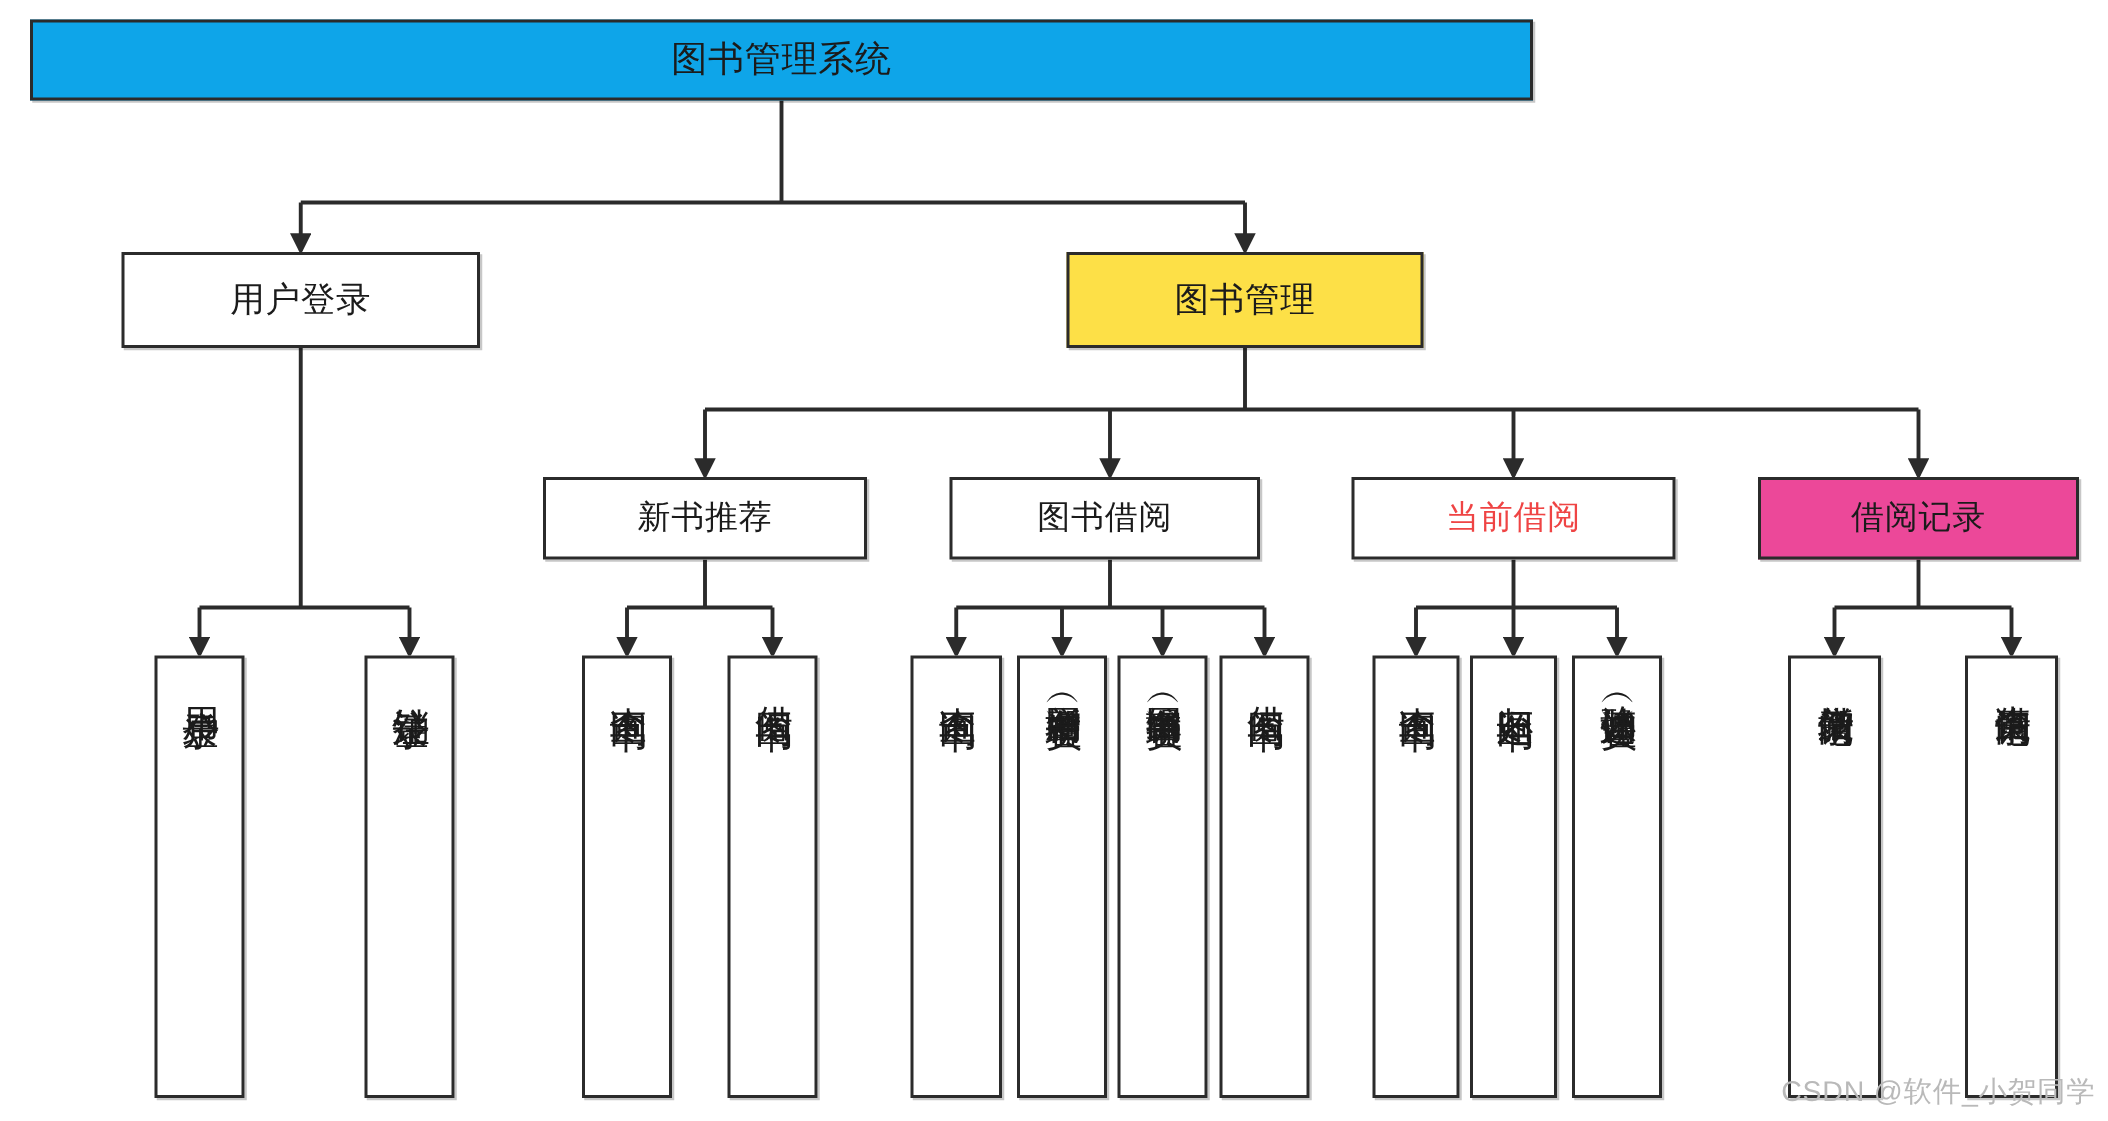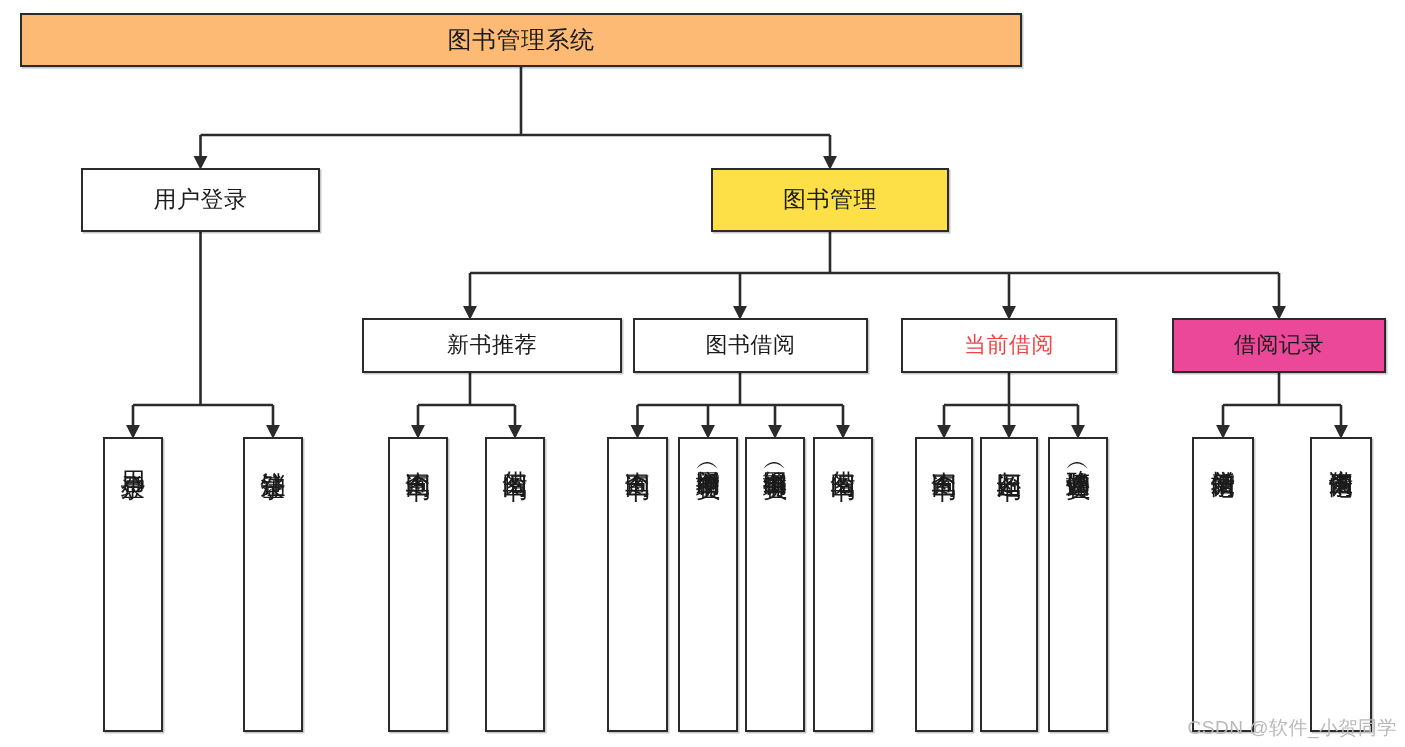--- a/index.html
+++ b/index.html
@@ -109,33 +109,33 @@
       <path d="M 944 405 L 1078 405" stroke="#2b2b2b" stroke-width="2.6" fill="none"></path>
       <path d="M 944 405 L 944 436" stroke="#2b2b2b" stroke-width="2.6" fill="none" marker-end="url(#arrow)"></path>
       <path d="M 1009 405 L 1009 436" stroke="#2b2b2b" stroke-width="2.6" fill="none" marker-end="url(#arrow)"></path>
       <path d="M 1078 405 L 1078 436" stroke="#2b2b2b" stroke-width="2.6" fill="none" marker-end="url(#arrow)"></path>
       <path d="M 1279 373 L 1279 405" stroke="#2b2b2b" stroke-width="2.6" fill="none"></path>
       <path d="M 1223 405 L 1341 405" stroke="#2b2b2b" stroke-width="2.6" fill="none"></path>
       <path d="M 1223 405 L 1223 436" stroke="#2b2b2b" stroke-width="2.6" fill="none" marker-end="url(#arrow)"></path>
       <path d="M 1341 405 L 1341 436" stroke="#2b2b2b" stroke-width="2.6" fill="none" marker-end="url(#arrow)"></path>
     </svg>
   <div id="nodes">
-      <div class="node node-root" style="left: 20px; top: 13px; width: 1002px; height: 54px; border-color: rgb(43, 43, 43); background: #fdba74;">
+      <div class="node node-root" style="left: 20px; top: 13px; width: 1002px; height: 54px; border-color: rgb(43, 43, 43); background: #0ea5e9;">
         <span class="label" style="color: rgb(27, 27, 27);">图书管理系统</span>
       </div>
       <div class="node node-l2" style="left: 81px; top: 168px; width: 239px; height: 64px; border-color: rgb(43, 43, 43); background: rgb(255, 255, 255);">
         <span class="label" style="color: rgb(27, 27, 27);">用户登录</span>
       </div>
       <div class="node node-l2" style="left: 711px; top: 168px; width: 238px; height: 64px; border-color: rgb(43, 43, 43); background: #fde047;">
         <span class="label" style="color: rgb(27, 27, 27);">图书管理</span>
       </div>
-      <div class="node node-l3" style="left: 362px; top: 318px; width: 260px; height: 55px; border-color: rgb(43, 43, 43); background: rgb(255, 255, 255);">
+      <div class="node node-l3" style="left: 362px; top: 318px; width: 216px; height: 55px; border-color: rgb(43, 43, 43); background: rgb(255, 255, 255);">
         <span class="label" style="color: rgb(27, 27, 27);">新书推荐</span>
       </div>
-      <div class="node node-l3" style="left: 633px; top: 318px; width: 235px; height: 55px; border-color: rgb(43, 43, 43); background: rgb(255, 255, 255);">
+      <div class="node node-l3" style="left: 633px; top: 318px; width: 207px; height: 55px; border-color: rgb(43, 43, 43); background: rgb(255, 255, 255);">
         <span class="label" style="color: rgb(27, 27, 27);">图书借阅</span>
       </div>
       <div class="node node-l3" style="left: 901px; top: 318px; width: 216px; height: 55px; border-color: rgb(43, 43, 43); background: rgb(255, 255, 255);">
         <span class="label" style="color: #ef4444;">当前借阅</span>
       </div>
       <div class="node node-l3" style="left: 1172px; top: 318px; width: 214px; height: 55px; border-color: rgb(43, 43, 43); background: #ec4899;">
         <span class="label" style="color: rgb(27, 27, 27);">借阅记录</span>
       </div>
       <div class="node node-leaf" style="left: 103px; top: 437px; width: 60px; height: 295px; border-color: rgb(43, 43, 43); background: rgb(255, 255, 255);">
         <span class="label" style="color: rgb(27, 27, 27);">用户登录</span>

